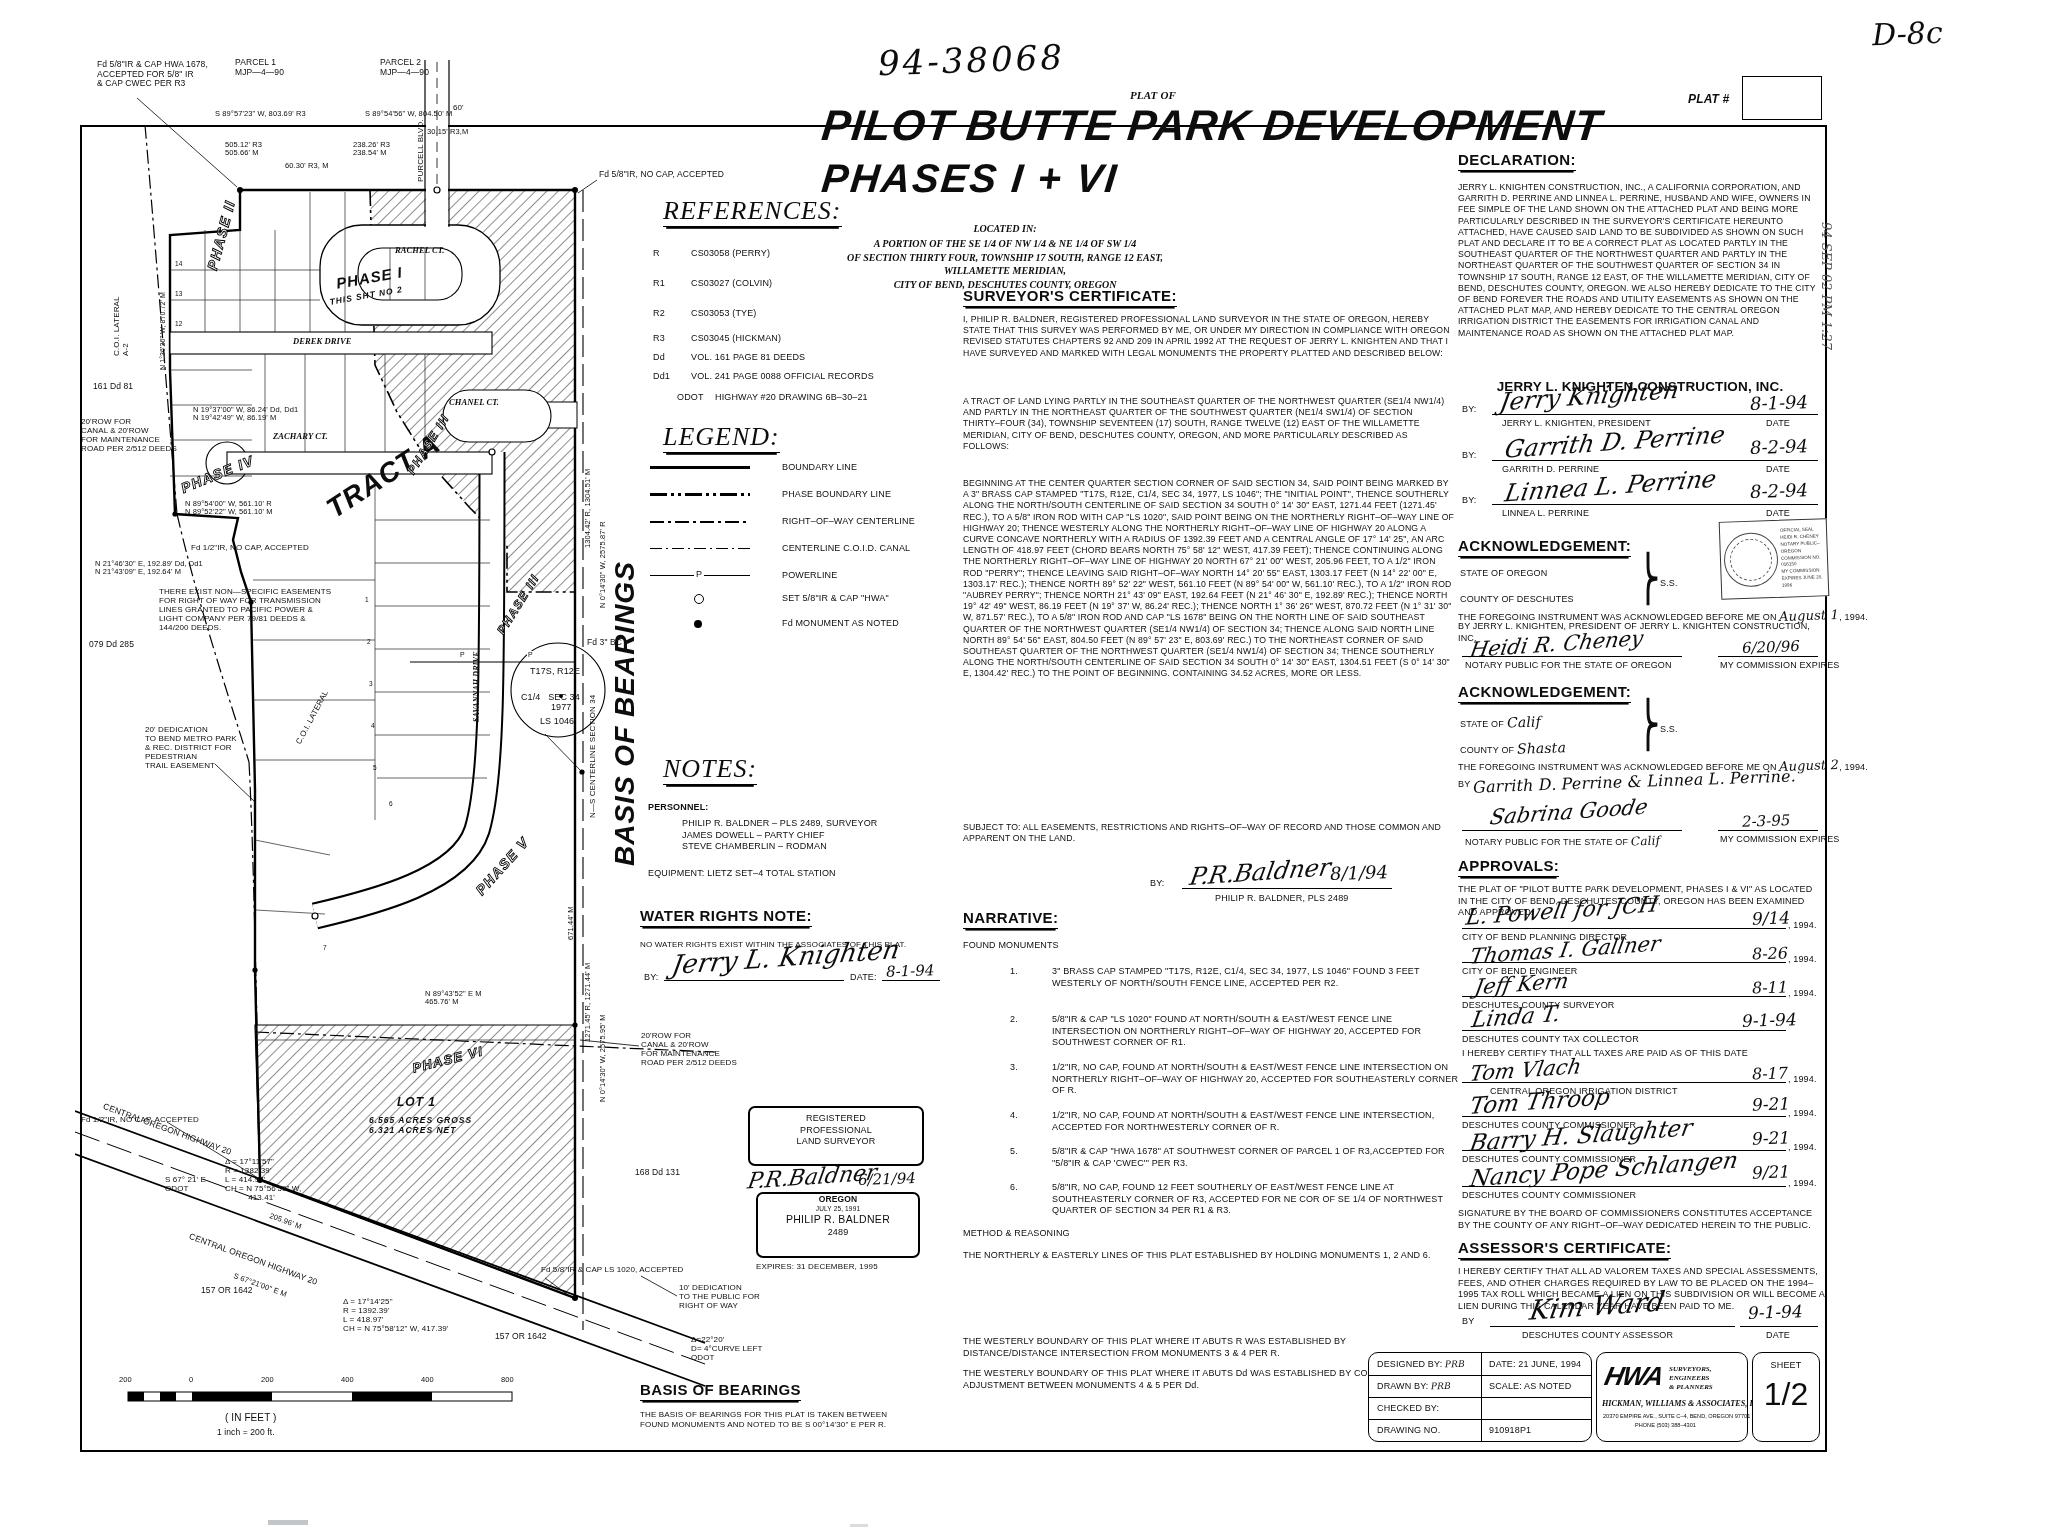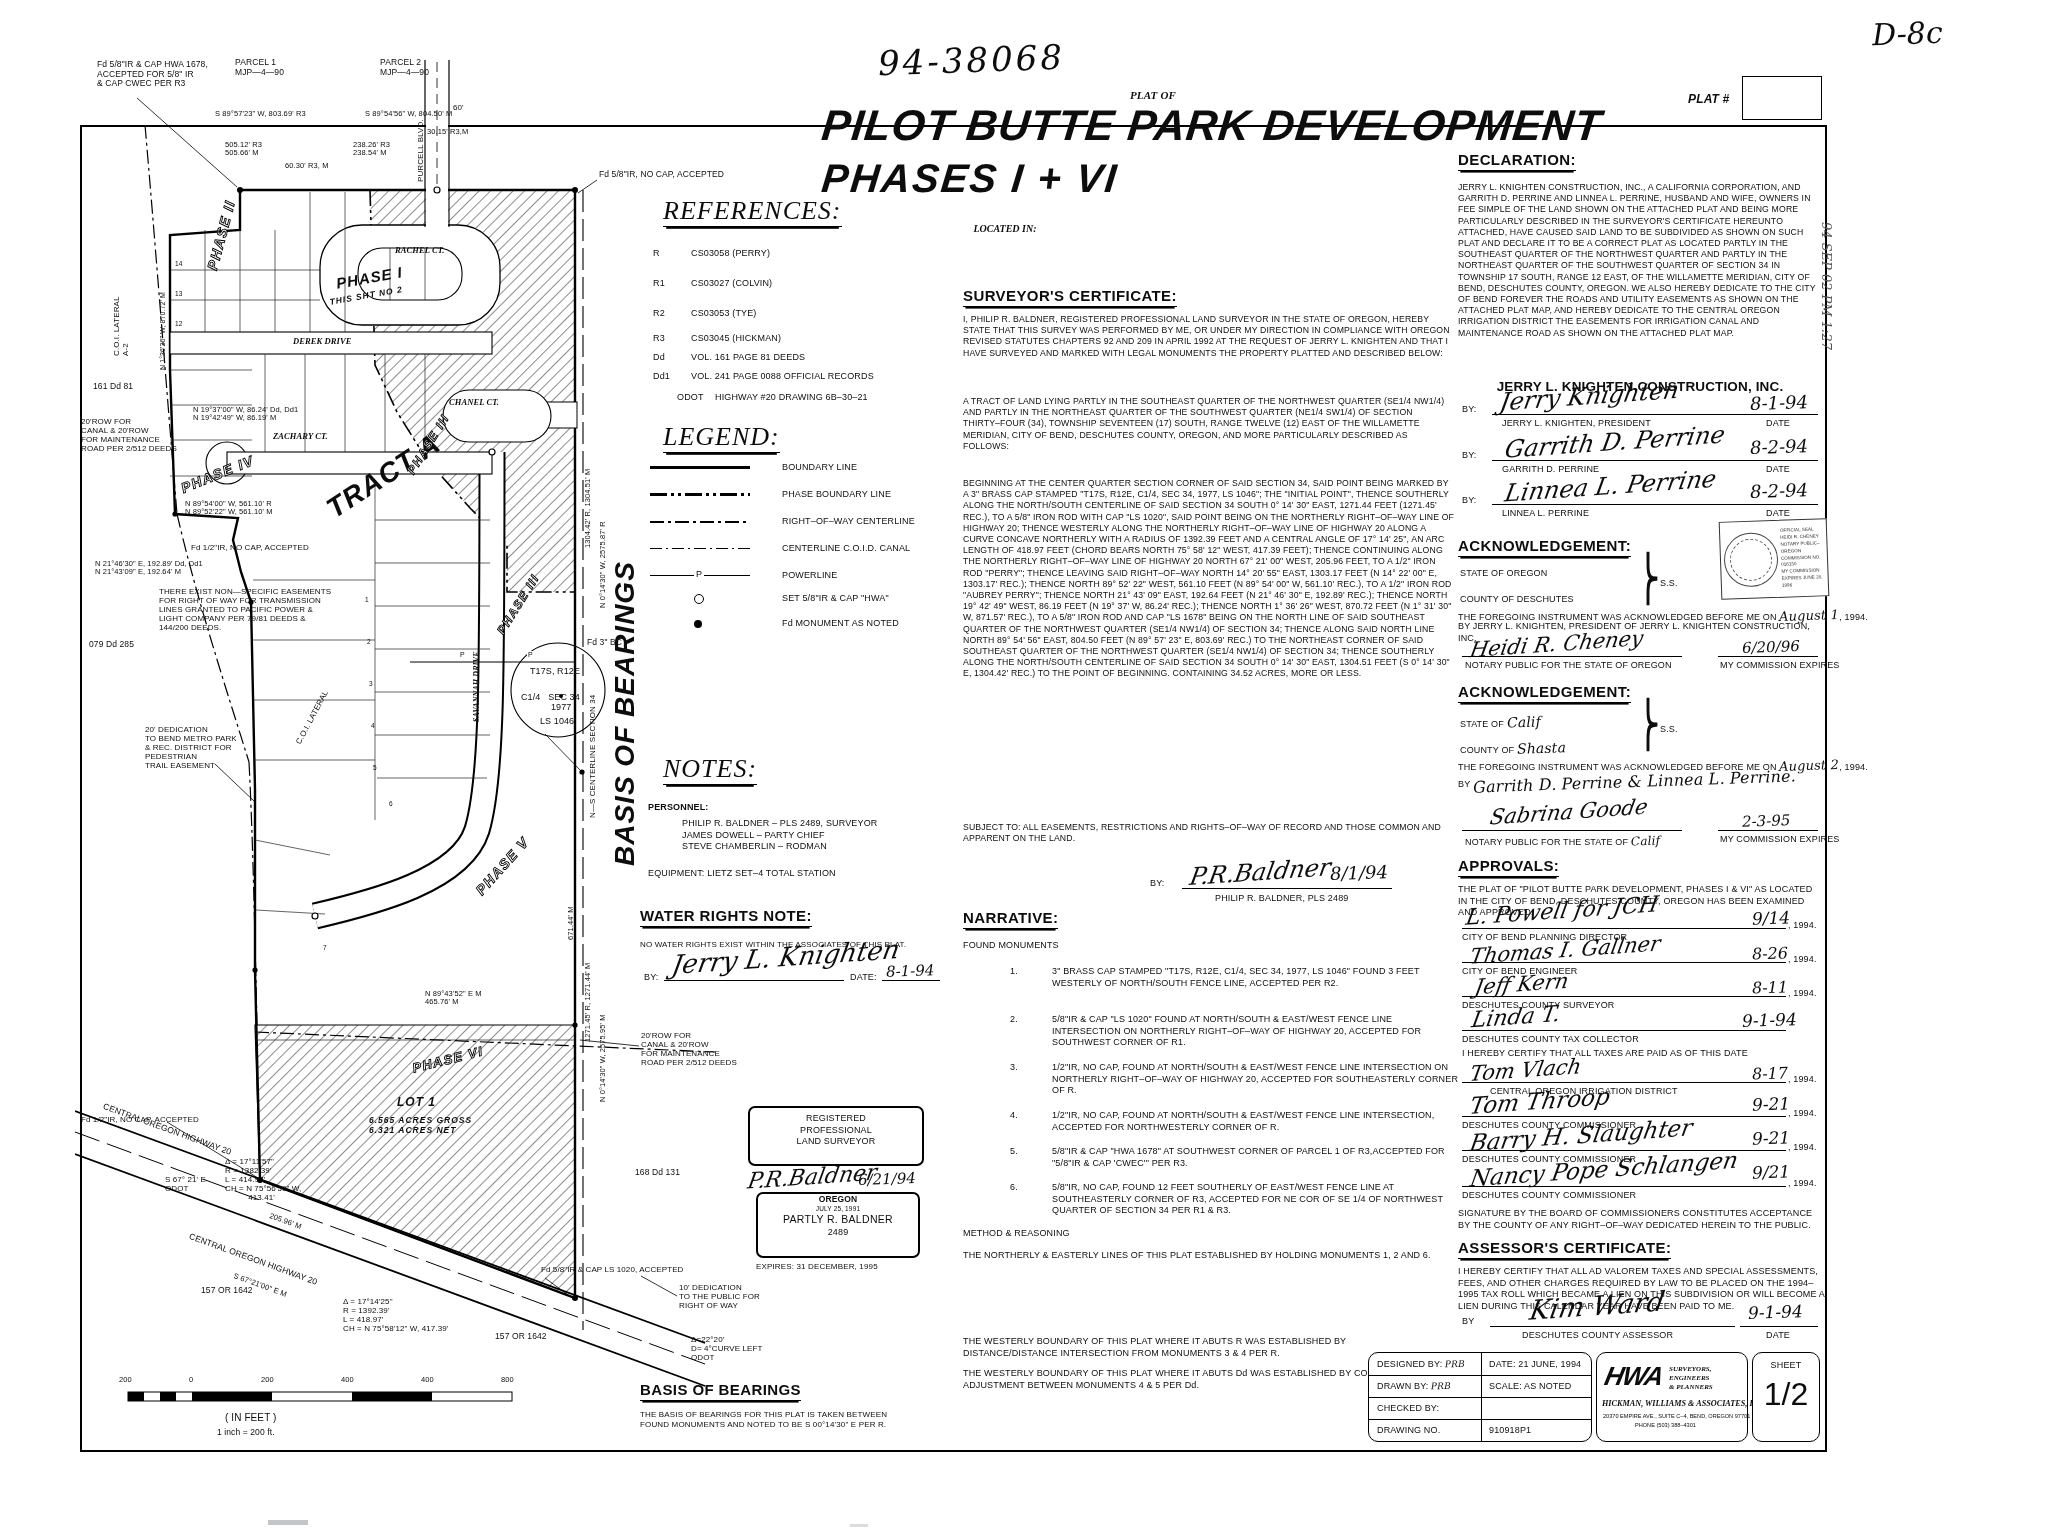--- a/index.html
+++ b/index.html
@@ -407,33 +407,37 @@
   <div class="stampbox" style="left:748px;top:1106px;width:172px;height:56px;">
     <div class="t" style="font-size:9px;padding-top:5px;white-space:pre-line;">REGISTERED
 PROFESSIONAL
 LAND SURVEYOR</div>
   </div>
   <div class="abs sig" style="left:748px;top:1164px;font-size:22px;">P.R.Baldner</div>
   <div class="abs hw" style="left:858px;top:1170px;font-size:15px;">6/21/94</div>
   <div class="stampbox" style="left:756px;top:1192px;width:160px;height:62px;">
     <div class="t b" style="font-size:8.5px;">OREGON</div>
     <div class="t" style="font-size:6.5px;">JULY 25, 1991</div>
-    <div class="t" style="font-size:10.5px;letter-spacing:.3px;">PARTLY R. BALDNER</div>
+    <div class="t" style="font-size:10.5px;letter-spacing:.3px;">PHILIP R. BALDNER</div>
     <div class="t" style="font-size:9px;">2489</div>
   </div>
   <div class="abs t sm" style="left:756px;top:1262px;">EXPIRES: 31 DECEMBER, 1995</div>
 
   <div class="abs ghead" style="left:640px;top:1382px;">BASIS OF BEARINGS</div>
   <div class="abs t sm" style="left:640px;top:1410px;">THE BASIS OF BEARINGS FOR THIS PLAT IS TAKEN BETWEEN
 FOUND MONUMENTS AND NOTED TO BE S 00°14'30" E PER R.</div>
 
   <div class="abs t b" style="left:1130px;top:88px;font-size:11px;font-style:italic;font-family:'Liberation Serif',serif;">PLAT OF</div>
   <div class="abs title" style="left:822px;top:104px;">PILOT BUTTE PARK DEVELOPMENT</div>
   <div class="abs title2" style="left:822px;top:158px;">PHASES I + VI</div>
   <div class="abs locline b" style="left:820px;top:222px;width:370px;">LOCATED IN:</div>
+  <div class="abs locline" style="left:790px;top:237px;width:430px;">A PORTION OF THE SE 1/4 OF NW 1/4 &amp; NE 1/4 OF SW 1/4
+OF SECTION THIRTY FOUR, TOWNSHIP 17 SOUTH, RANGE 12 EAST,
+WILLAMETTE MERIDIAN,
+CITY OF BEND, DESCHUTES COUNTY, OREGON</div>
 
   <div class="abs t b" style="left:1688px;top:92px;font-size:12px;font-style:italic;">PLAT #</div>
   <div class="abs" style="left:1742px;top:76px;width:78px;height:42px;border:1.6px solid #000;"></div>
 
   <div class="abs ghead" style="left:963px;top:288px;">SURVEYOR'S CERTIFICATE:</div>
   <div class="abs t" style="left:963px;top:314px;width:488px;font-size:8.7px;line-height:11.2px;">I, PHILIP R. BALDNER, REGISTERED PROFESSIONAL LAND SURVEYOR IN THE STATE OF OREGON, HEREBY STATE THAT THIS SURVEY WAS PERFORMED BY ME, OR UNDER MY DIRECTION IN COMPLIANCE WITH OREGON REVISED STATUTES CHAPTERS 92 AND 209 IN APRIL 1992 AT THE REQUEST OF JERRY L. KNIGHTEN AND THAT I HAVE SURVEYED AND MARKED WITH LEGAL MONUMENTS THE PROPERTY PLATTED AND DESCRIBED BELOW:</div>
   <div class="abs t" style="left:963px;top:396px;width:488px;font-size:8.7px;line-height:11.2px;">A TRACT OF LAND LYING PARTLY IN THE SOUTHEAST QUARTER OF THE NORTHWEST QUARTER (SE1/4 NW1/4) AND PARTLY IN THE NORTHEAST QUARTER OF THE SOUTHWEST QUARTER (NE1/4 SW1/4) OF SECTION THIRTY–FOUR (34), TOWNSHIP SEVENTEEN (17) SOUTH, RANGE TWELVE (12) EAST OF THE WILLAMETTE MERIDIAN, CITY OF BEND, DESCHUTES COUNTY, OREGON, AND MORE PARTICULARLY DESCRIBED AS FOLLOWS:</div>
   <div class="abs t" style="left:963px;top:478px;width:492px;font-size:8.7px;line-height:11.2px;">BEGINNING AT THE CENTER QUARTER SECTION CORNER OF SAID SECTION 34, SAID POINT BEING MARKED BY A 3" BRASS CAP STAMPED "T17S, R12E, C1/4, SEC 34, 1977, LS 1046"; THE "INITIAL POINT", THENCE SOUTHERLY ALONG THE NORTH/SOUTH CENTERLINE OF SAID SECTION 34 SOUTH 0° 14' 30" EAST, 1271.44 FEET (1271.45' REC.), TO A 5/8" IRON ROD WITH CAP "LS 1020", SAID POINT BEING ON THE NORTHERLY RIGHT–OF–WAY LINE OF HIGHWAY 20; THENCE WESTERLY ALONG THE NORTHERLY RIGHT–OF–WAY LINE OF HIGHWAY 20 ALONG A CURVE CONCAVE NORTHERLY WITH A RADIUS OF 1392.39 FEET AND A CENTRAL ANGLE OF 17° 14' 25", AN ARC LENGTH OF 418.97 FEET (CHORD BEARS NORTH 75° 58' 12" WEST, 417.39 FEET); THENCE CONTINUING ALONG THE NORTHERLY RIGHT–OF–WAY LINE OF HIGHWAY 20 NORTH 67° 21' 00" WEST, 205.96 FEET, TO A 1/2" IRON ROD "PERRY"; THENCE LEAVING SAID RIGHT–OF–WAY NORTH 14° 20' 55" EAST, 1303.17 FEET (N 14° 22' 00" E, 1303.17' REC.); THENCE NORTH 89° 52' 22" WEST, 561.10 FEET (N 89° 54' 00" W, 561.10' REC.), TO A 1/2" IRON ROD "AUBREY PERRY"; THENCE NORTH 21° 43' 09" EAST, 192.64 FEET (N 21° 46' 30" E, 192.89' REC.); THENCE NORTH 19° 42' 49" WEST, 86.19 FEET (N 19° 37' W, 86.24' REC.); THENCE NORTH 1° 36' 26" WEST, 870.72 FEET (N 1° 31' 30" W, 871.57' REC.), TO A 5/8" IRON ROD AND CAP "LS 1678" BEING ON THE NORTH LINE OF SAID SOUTHEAST QUARTER OF THE NORTHWEST QUARTER (SE1/4 NW1/4) OF SECTION 34; THENCE ALONG SAID NORTH LINE NORTH 89° 54' 56" EAST, 804.50 FEET (N 89° 57' 23" E, 803.69' REC.) TO THE NORTHEAST CORNER OF SAID SOUTHEAST QUARTER OF THE NORTHWEST QUARTER (SE1/4 NW1/4) OF SECTION 34; THENCE SOUTHERLY ALONG THE NORTH/SOUTH CENTERLINE OF SAID SECTION 34 SOUTH 0° 14' 30" EAST, 1304.51 FEET (S 0° 14' 30" E, 1304.42' REC.) TO THE POINT OF BEGINNING.   CONTAINING 34.52 ACRES, MORE OR LESS.</div>
   <div class="abs t" style="left:963px;top:822px;width:488px;font-size:8.7px;line-height:11.2px;">SUBJECT TO:   ALL EASEMENTS, RESTRICTIONS AND RIGHTS–OF–WAY OF RECORD AND THOSE COMMON AND APPARENT ON THE LAND.</div>
   <div class="abs t" style="left:1150px;top:878px;">BY:</div>

